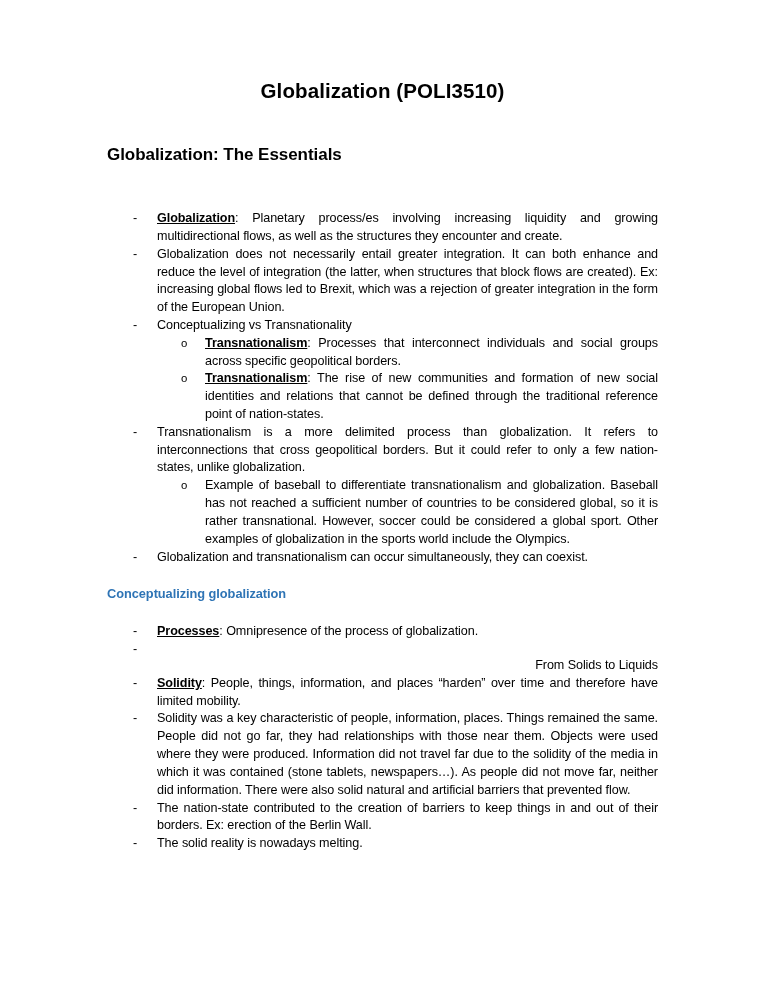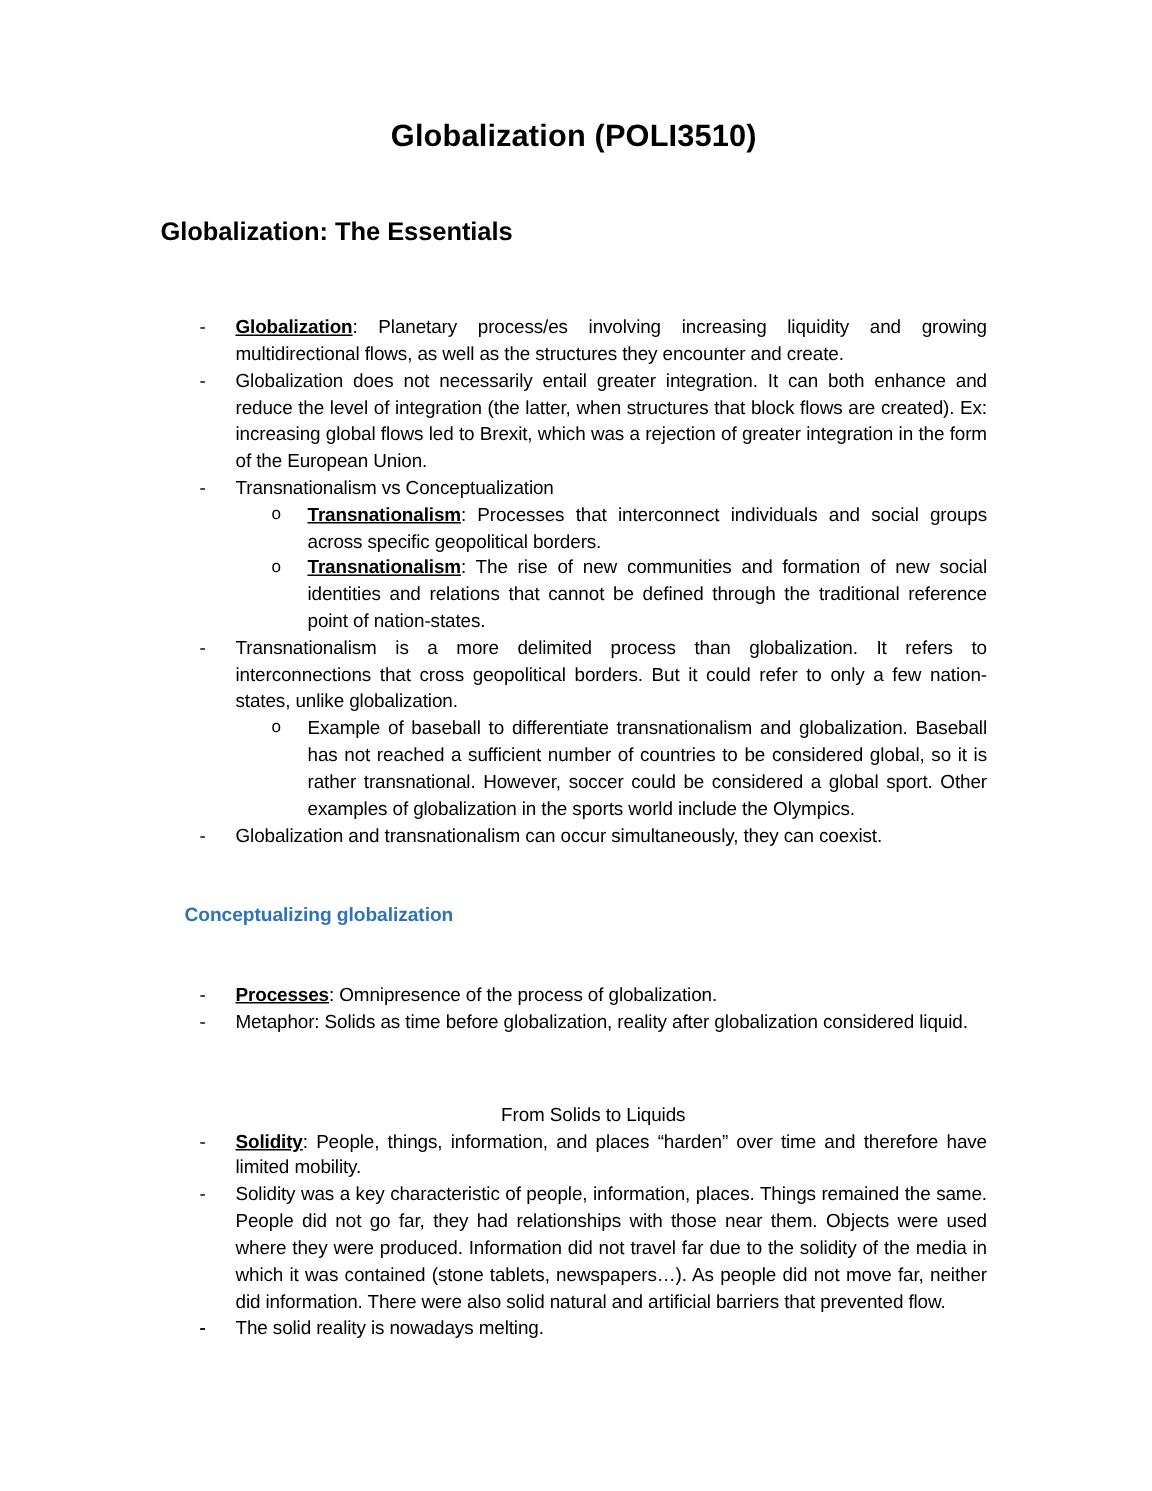--- a/index.html
+++ b/index.html
@@ -46,21 +46,21 @@
     line-height: 1.32;
     margin: 0;
     letter-spacing: -0.05px;
   }
   
   .blue-head {
     font-family: "Liberation Sans", "DejaVu Sans", sans-serif;
     font-size: 12.8px;
     font-weight: bold;
     line-height: 1.32;
-    margin: 16px;
+    margin: 0;
     letter-spacing: -0.05px;
   }
   
   .sp-title-gap { height: 40px; }
   .sp-blank     { height: 22px; }
   .sp-blank-sm  { height: 20px; }
   .sp-blank-xs  { height: 16px; }
 
   
   ul.lvl1, ul.lvl2 {
@@ -95,22 +95,21 @@
   li.b2 > .mk {
     position: absolute;
     left: 74px;
     top: 0;
     width: 14px;
     font-size: 11.4px;
   }
   
   p.plain-indent {
     padding-left: 26px;
-    text-align: center;
-    margin-top: 28px;
+    text-align: right;
   }
   .u { text-decoration: underline; font-weight: bold; }
 </style>
 </head>
 <body>
 
 <div class="page">
   <div class="content">
 
     <h1 class="doc-title">Globalization (POLI3510)</h1>
@@ -131,21 +130,21 @@
         <span class="u">Globalization</span><span>: Planetary process/es involving increasing liquidity and growing multidirectional flows, as well as the structures they encounter and create.</span>
       </li>
 
       <li class="b1">
         <span class="mk">-</span>
         <span>Globalization does not necessarily entail greater integration. It can both enhance and reduce the level of integration (the latter, when structures that block flows are created). Ex: increasing global flows led to Brexit, which was a rejection of greater integration in the form of the European Union.</span>
       </li>
 
       <li class="b1">
         <span class="mk">-</span>
-        <span>Transnationalism vs Conceptualization</span>
+        <span>Conceptualizing vs Transnationality</span>
       </li>
 
       <ul class="lvl2">
         <li class="b2">
           <span class="mk">o</span>
           <span class="u">Transnationalism</span><span>: Processes that interconnect individuals and social groups across specific geopolitical borders.</span>
         </li>
         <li class="b2">
           <span class="mk">o</span>
           <span class="u">Transnationalism</span><span>: The rise of new communities and formation of new social identities and relations that cannot be defined through the traditional reference point of nation-states.</span>
@@ -177,39 +176,39 @@
 
     <div class="sp-blank-sm"></div>
 
     <ul class="lvl1">
       <li class="b1">
         <span class="mk">-</span>
         <span class="u">Processes</span><span>: Omnipresence of the process of globalization.</span>
       </li>
       <li class="b1">
         <span class="mk">-</span>
-        <span>Metaphor: Solids as time before globalization, reality after globalization considered liquid.</span>
       </li>
     </ul>
 
     <div class="sp-blank-xs"></div>
 
     <p class="plain-indent">From Solids to Liquids</p>
 
     <ul class="lvl1">
       <li class="b1">
         <span class="mk">-</span>
         <span class="u">Solidity</span><span>: People, things, information, and places “harden” over time and therefore have limited mobility.</span>
       </li>
       <li class="b1">
         <span class="mk">-</span>
         <span>Solidity was a key characteristic of people, information, places. Things remained the same. People did not go far, they had relationships with those near them. Objects were used where they were produced. Information did not travel far due to the solidity of the media in which it was contained (stone tablets, newspapers…). As people did not move far, neither did information. There were also solid natural and artificial barriers that prevented flow.</span>
       </li>
       <li class="b1">
         <span class="mk">-</span>
+        <span>The nation-state contributed to the creation of barriers to keep things in and out of their borders. Ex: erection of the Berlin Wall.</span>
       </li>
       <li class="b1">
         <span class="mk">-</span>
         <span>The solid reality is nowadays melting.</span>
       </li>
     </ul>
 
   </div>
 </div>
 

